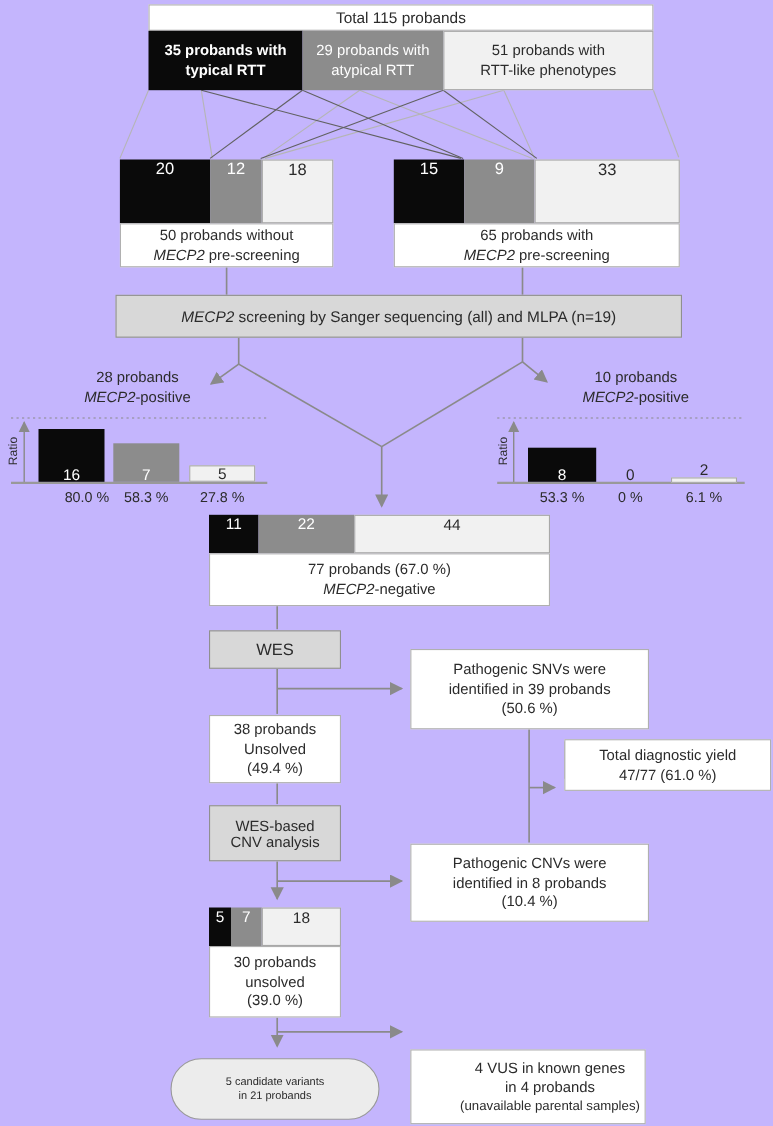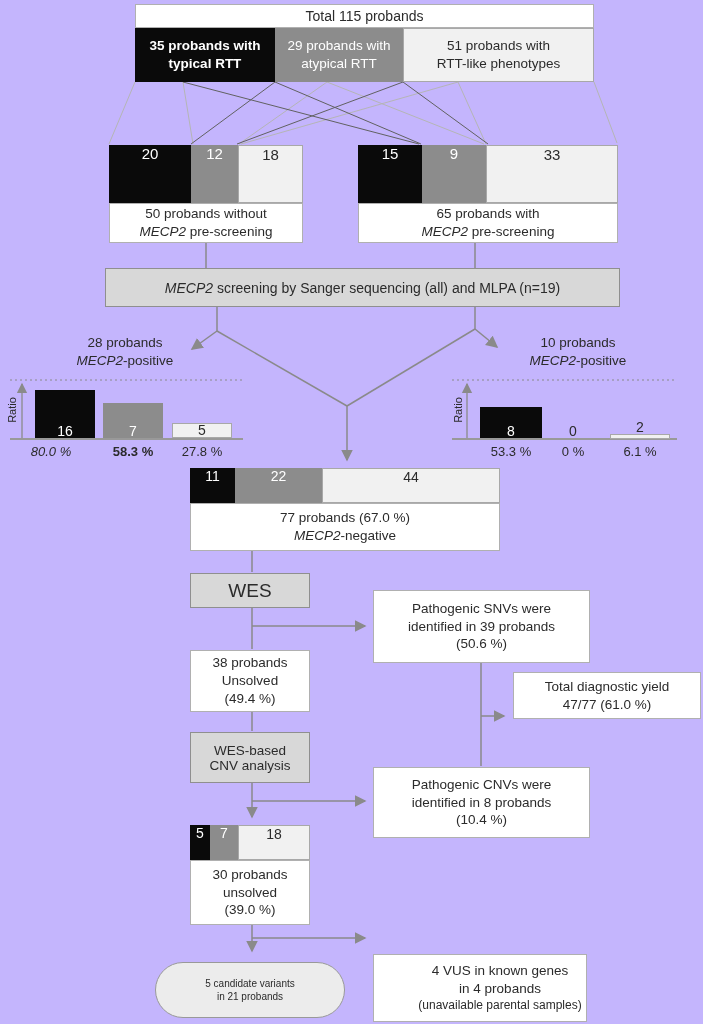--- a/index.html
+++ b/index.html
@@ -141,22 +141,22 @@
   <div class="abs ratio" style="left:-16px;top:403px;">Ratio</div>
   <div class="abs cbar k" style="left:35px;top:390px;width:60px;height:48px;">
       <span>16</span>
     </div>
   <div class="abs cbar g" style="left:103px;top:403px;width:60px;height:35px;">
       <span>7</span>
     </div>
   <div class="abs cbar w" style="left:172px;top:423px;width:60px;height:15px;">
       <span>5</span>
     </div>
-  <div class="abs pct" style="left:16px;top:444px;width:70px;font-style:italic;">80.0 %</div>
-  <div class="abs pct" style="left:98px;top:444px;width:70px;font-weight:bold;">58.3 %</div>
+  <div class="abs pct" style="left:44px;top:444px;width:70px;">80.0 %</div>
+  <div class="abs pct" style="left:98px;top:444px;width:70px;">58.3 %</div>
   <div class="abs pct" style="left:167px;top:444px;width:70px;">27.8 %</div>
 
   <div class="abs ratio" style="left:430px;top:403px;">Ratio</div>
   <div class="abs cbar k" style="left:480px;top:407px;width:62px;height:31px;">
       <span>8</span>
     </div>
   <div class="abs pct" style="left:558px;top:423px;width:30px;font-size:14px;">0</div>
   <div class="abs pct" style="left:610px;top:419px;width:60px;font-size:14px;">2</div>
   <div class="abs cbar w" style="left:610px;top:434px;width:60px;height:5px;"></div>
   <div class="abs pct" style="left:476px;top:444px;width:70px;">53.3 %</div>
@@ -170,21 +170,21 @@
       <span>22</span>
     </div>
   <div class="abs seg w sm" style="left:322px;top:468px;width:178px;height:35px;">
       <span>44</span>
     </div>
   <div class="abs box ctr" style="left:190px;top:503px;width:310px;height:48px;">
     <div>77 probands (67.0 %)</div>
     <div><i>MECP2</i><span>-negative</span></div>
   </div>
 
-  <div class="abs proc ctr" style="left:190px;top:573px;width:120px;height:35px;font-size:19px;">
+  <div class="abs proc ctr" style="left:190px;top:573px;width:120px;height:35px;font-size:15px;">
     <span>WES</span>
   </div>
 
   <div class="abs box ctr" style="left:373px;top:590px;width:217px;height:73px;">
     <div>Pathogenic SNVs were</div>
     <div>identified in 39 probands</div>
     <div>(50.6 %)</div>
   </div>
 
   <div class="abs box ctr" style="left:190px;top:650px;width:120px;height:62px;">

